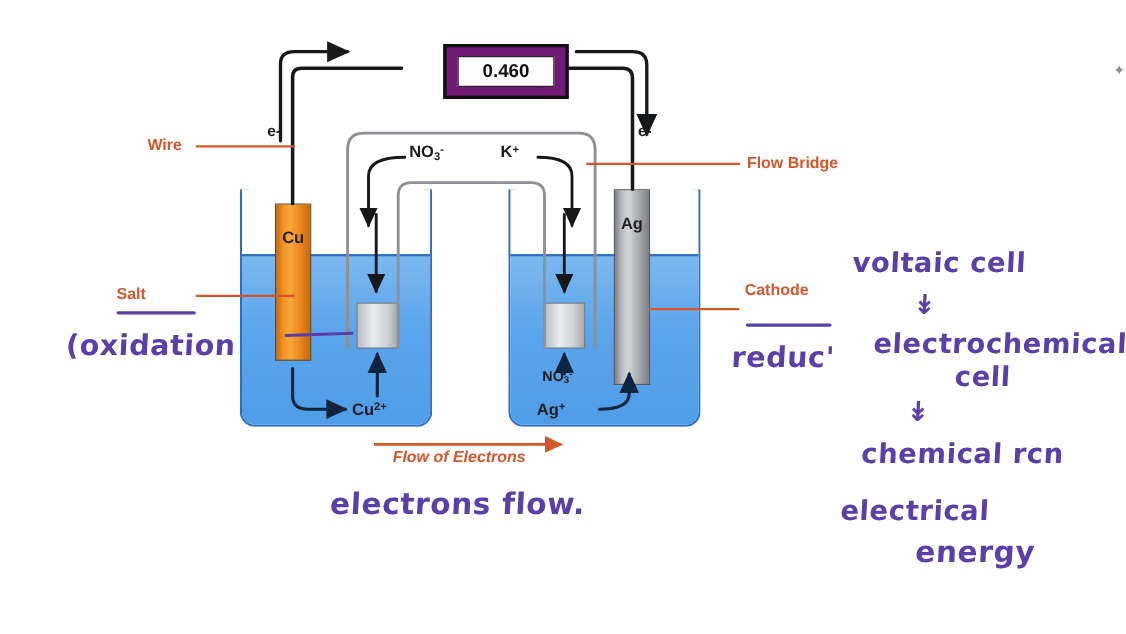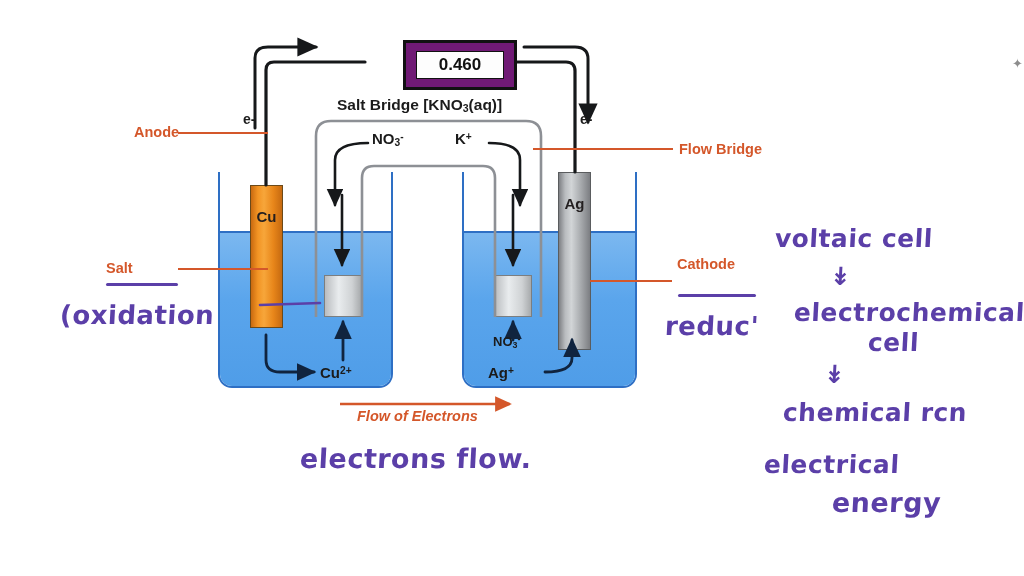--- a/index.html
+++ b/index.html
@@ -192,23 +192,20 @@
       <line x1="260" y1="305" x2="320" y2="303" stroke="#5B3FA8" stroke-width="2.6" stroke-linecap="round"></line>
     </g>
   </svg>
 
   <div class="abs" id="voltmeter">
     <div id="voltmeter-display">
       <span id="voltmeter-value">0.460</span>
     </div>
   </div>
 
-  <div class="abs lbl-dark" style="left:337px;top:96px;font-size:15.5px;">
-    <span>Salt Bridge [KNO</span><sub>3</sub><span>(aq)]</span>
-  </div>
 
   <div class="abs lbl-dark" style="left:372px;top:130px;">
     <span>NO</span><sub>3</sub><sup>-</sup>
   </div>
 
   <div class="abs lbl-dark" style="left:455px;top:130px;">
     <span>K</span><sup>+</sup>
   </div>
 
   <div class="abs lbl-dark" style="left:243px;top:111px;font-size:14px;">e-</div>
@@ -219,21 +216,21 @@
   </div>
 
   <div class="abs lbl-dark" style="left:488px;top:364px;">
     <span>Ag</span><sup>+</sup>
   </div>
 
   <div class="abs lbl-dark-sm" style="left:493px;top:334px;">
     <span>NO</span><sub>3</sub><sup>-</sup>
   </div>
 
-  <div class="abs lbl-orange" style="left:134px;top:124px;">Anode</div>
+  <div class="abs lbl-orange" style="left:134px;top:124px;">Wire</div>
   <div class="abs lbl-orange" style="left:106px;top:260px;">Salt</div>
   <div class="abs lbl-orange" style="left:679px;top:141px;">Flow Bridge</div>
   <div class="abs lbl-orange" style="left:677px;top:256px;">Cathode</div>
   <div class="abs lbl-orange" style="left:357px;top:408px;font-style:italic;">Flow of Electrons</div>
 
   <div class="ul" style="left:106px;top:283px;width:72px;"></div>
 
   <div class="ul" style="left:678px;top:294px;width:78px;"></div>
 
   <div class="abs hand" style="left:60px;top:300px;font-size:26px;">(oxidation</div>

